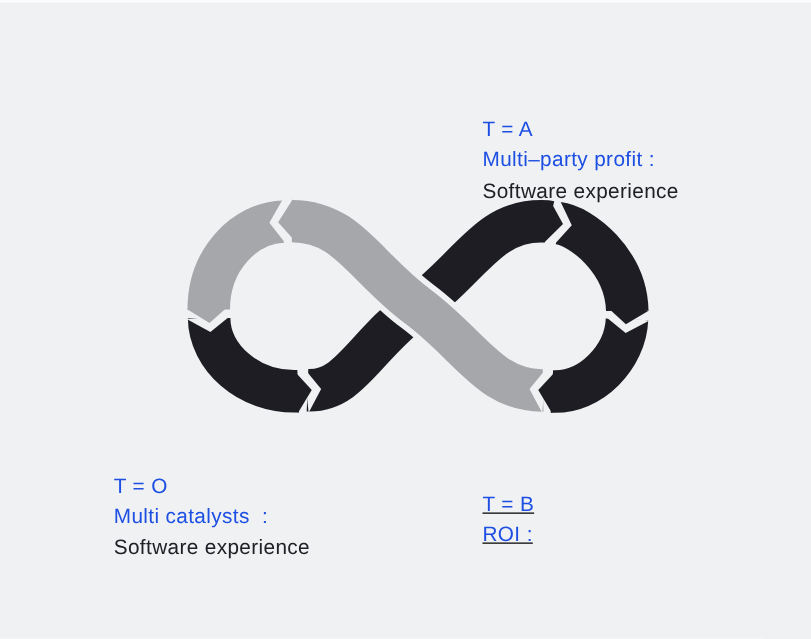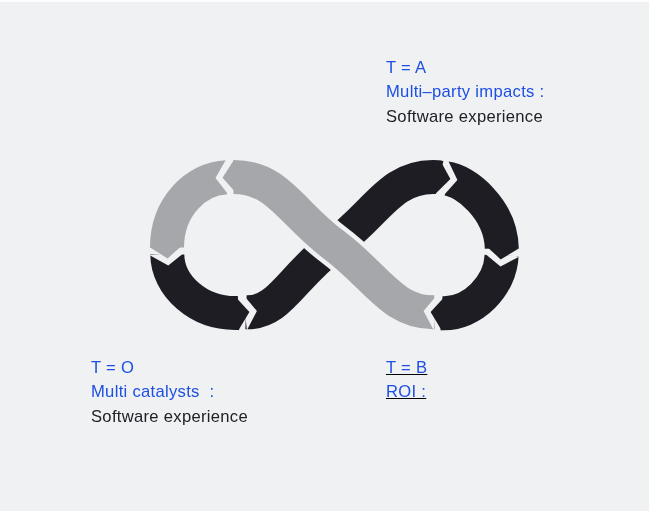--- a/index.html
+++ b/index.html
@@ -24,27 +24,27 @@
   }
   .loop-svg{position:absolute;left:0;top:0;}
   .rib-gray{stroke:var(--ribbon-gray);stroke-width:34;fill:none;stroke-linecap:butt;}
   .rib-dark{stroke:var(--ribbon-dark);stroke-width:34;fill:none;stroke-linecap:butt;}
   .rib-under{stroke:var(--background);stroke-width:43;fill:none;stroke-linecap:butt;}
   .notch{fill:var(--background);stroke:none;}
   .head-gray{fill:var(--ribbon-gray);stroke:none;}
   .head-dark{fill:var(--ribbon-dark);stroke:none;}
   .ann{
     position:absolute;
-    font-size:16.6px;line-height:24.3px;letter-spacing:0.3px;
+    font-size:16.6px;line-height:24.3px;letter-spacing:0.3px;margin-top:36px;
   }
   .ann-line{white-space:pre-wrap;}
   .blue{color:var(--accent-blue);}
   .dark{color:var(--text-dark);}
   .ann-tr{left:386px;top:56px;}
-  .ann-bl{left:91px;top:356px;}
+  .ann-bl{left:91px;top:341px;}
   .ann-br{left:386px;top:356px;width:260px;text-decoration:underline;}
 </style>
 </head>
 <body>
 
 <div class="stage">
   <div class="top-edge"></div>
 
   <svg class="loop-svg" width="649" height="511" viewBox="0 0 649 511">
 
@@ -70,21 +70,21 @@
       <path class="head-gray" d="M 149.4 247.1 L 183.8 243.9 L 167.6 258.4 Z"></path>
       <path class="head-dark" d="M 238.3 330.4 L 234.7 296 L 249.4 311.9 Z"></path>
       <path class="head-dark" d="M 435 194.3 L 440 160.1 L 450.4 179.1 Z"></path>
       <path class="head-dark" d="M 484.8 244.7 L 519.2 248.3 L 500.7 259.4 Z"></path>
       <path class="head-dark" d="M 445.3 296.1 L 441.7 330.5 L 430.6 311.9 Z"></path>
     </g>
   </svg>
 
   <div class="ann ann-tr">
     <div class="ann-line blue">T = A</div>
-    <div class="ann-line blue">Multi–party impacts :</div>
+    <div class="ann-line blue">Multi–party profit :</div>
     <div class="ann-line dark">Software experience</div>
   </div>
 
   <div class="ann ann-bl">
     <div class="ann-line blue">T = O</div>
     <div class="ann-line blue">Multi catalysts  :</div>
     <div class="ann-line dark">Software experience</div>
   </div>
 
   <div class="ann ann-br">

